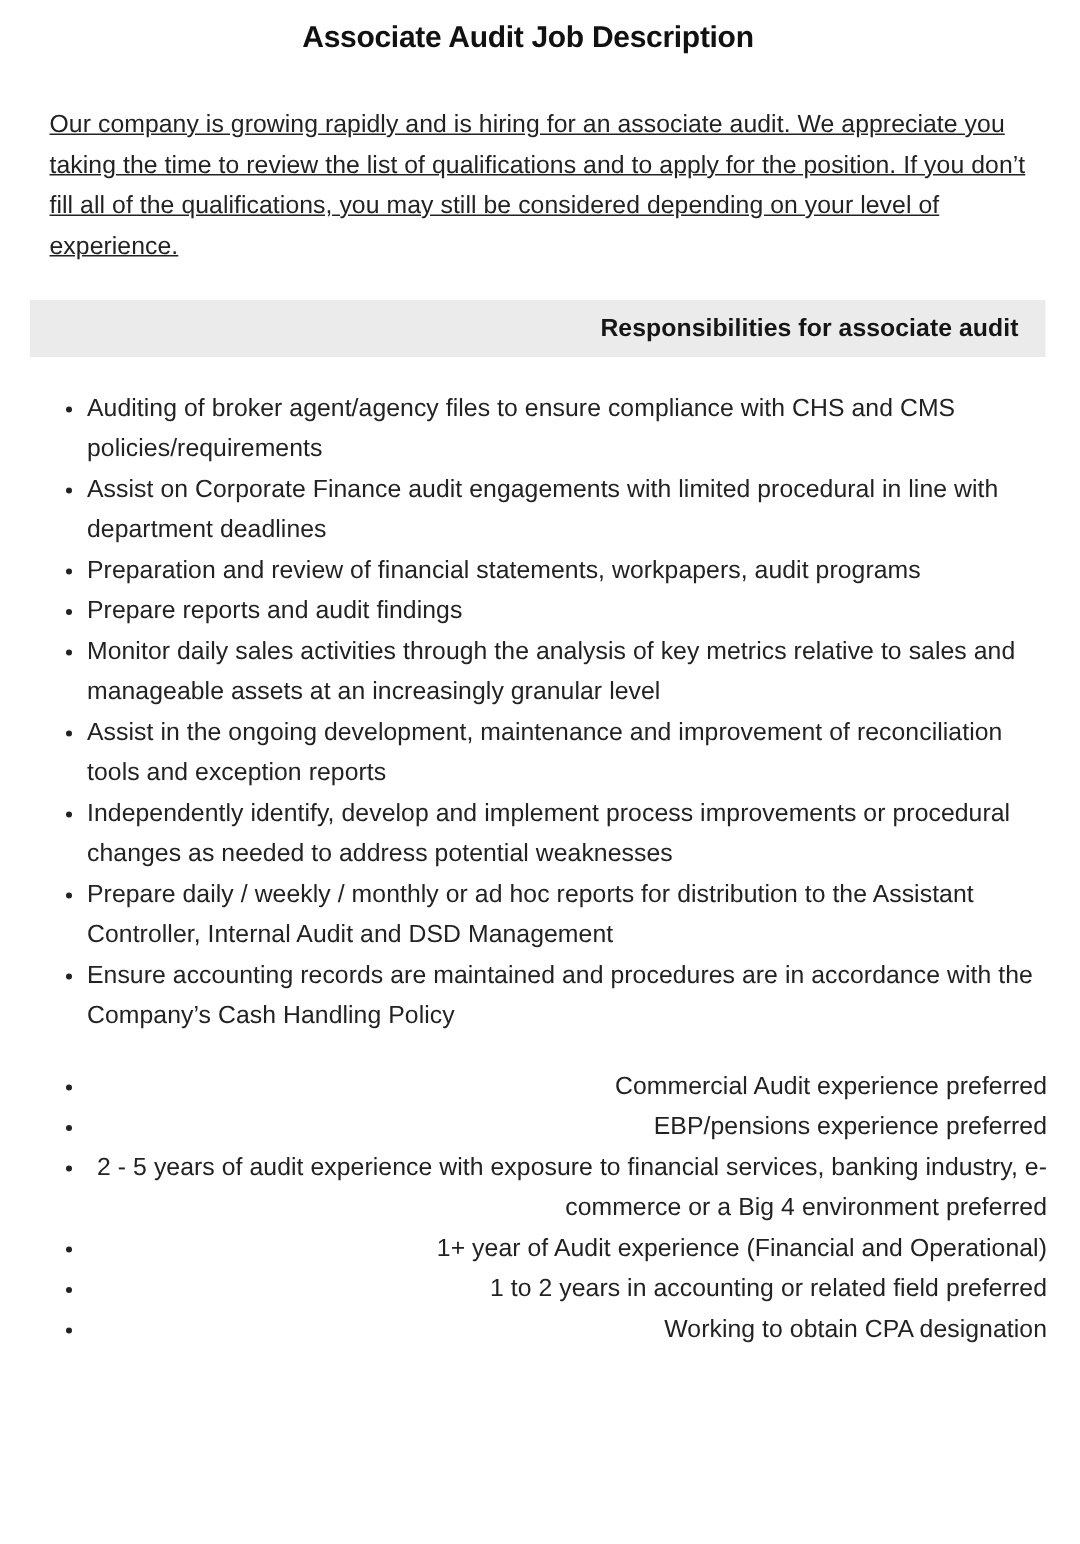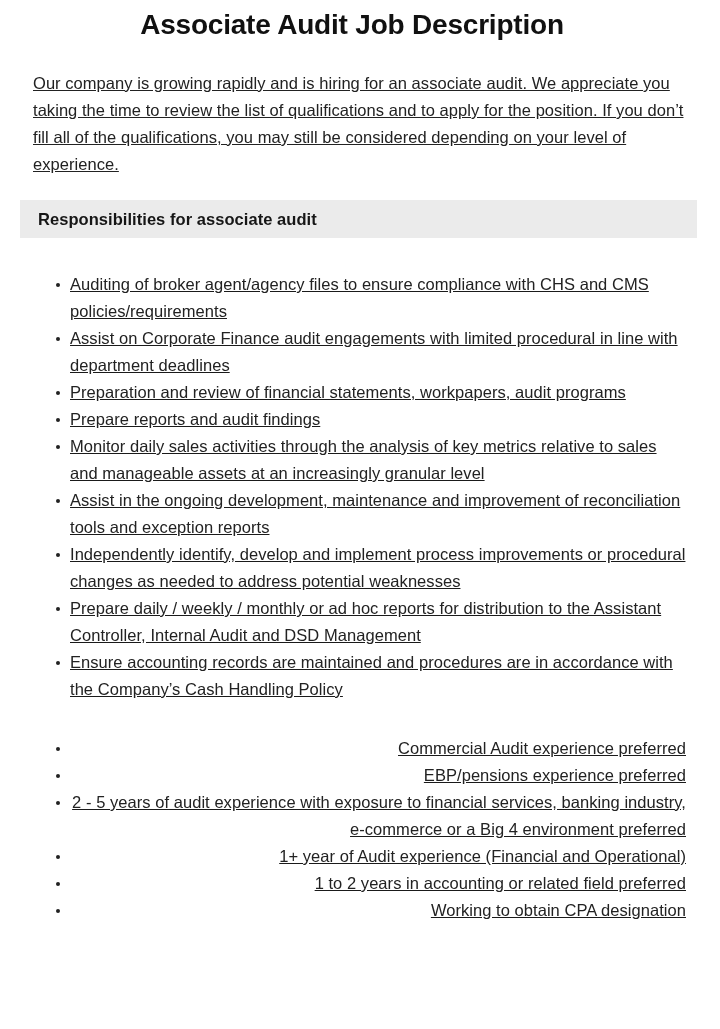--- a/index.html
+++ b/index.html
@@ -16,21 +16,21 @@
     overflow: hidden;
   }
   .page {
     width: 720px;
     height: 1029px;
     position: relative;
     background: #ffffff;
     box-sizing: border-box;
   }
   .page-title {
-    font-size: 28px;
+    font-size: 20px;
     font-weight: bold;
     text-align: center;
     letter-spacing: -0.2px;
     color: #111111;
     margin: 0;
     padding: 6px 36px 0 20px;
     line-height: 38px;
   }
   .intro {
     margin: 12px;
@@ -46,32 +46,32 @@
     padding: 0;
   }
   .section-header {
     margin: 22px 23px 0 20px;
     background: #ebebeb;
     height: 38px;
     display: flex;
     align-items: center;
     padding: 0 18px;
     box-sizing: border-box;
+    justify-content: flex-end;
   }
   .section-header-text {
     font-size: 16.5px;
     font-weight: bold;
     color: #161616;
     letter-spacing: 0.05px;
   }
   ul.bullets {
     list-style: none;
-    margin: 12px;
+    margin: 0;
     padding: 0;
-    text-decoration: underline;
   }
   ul.bullets.responsibilities {
     padding: 21px 22px 0 0;
   }
   ul.bullets.qualifications {
     padding: 20px 22px 0 0;
     text-align: right;
   }
   ul.bullets li {
     position: relative;

